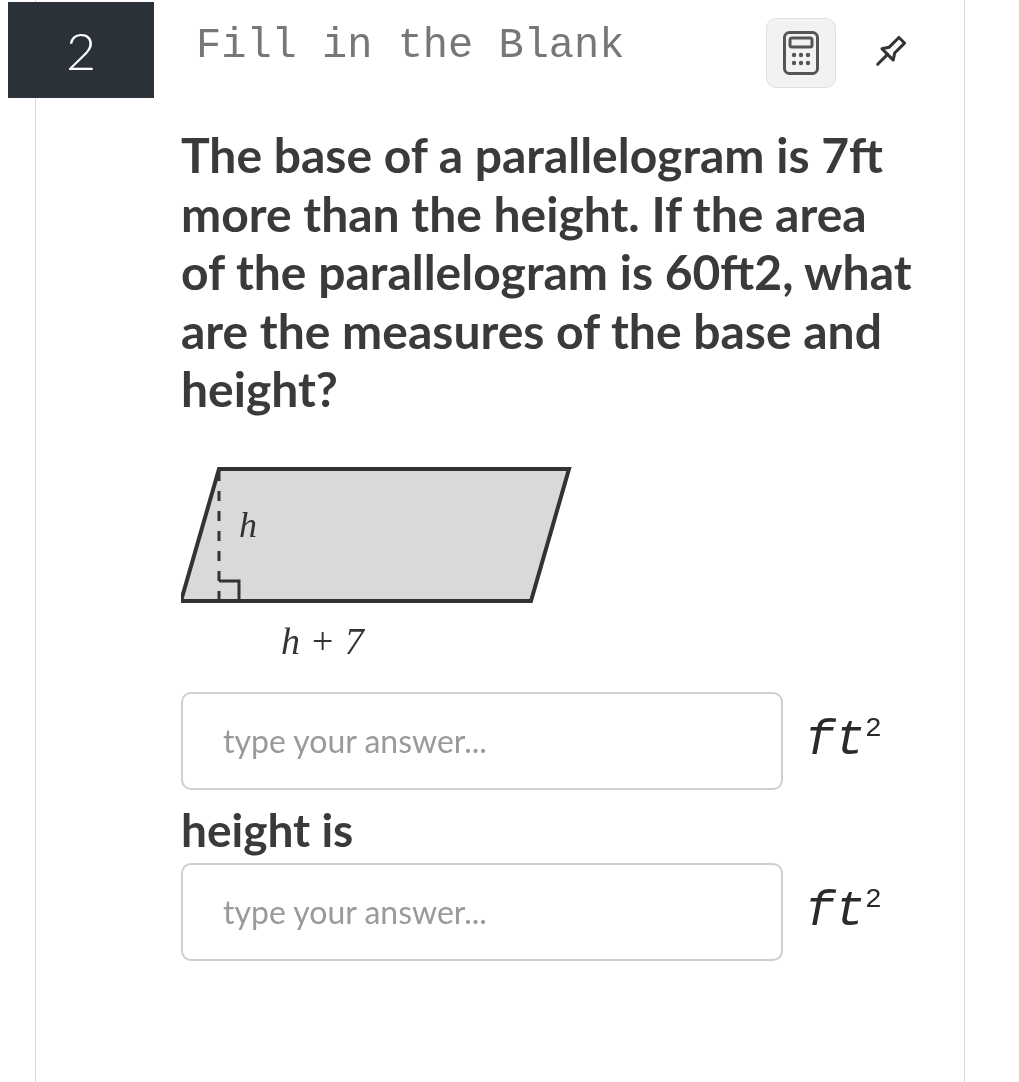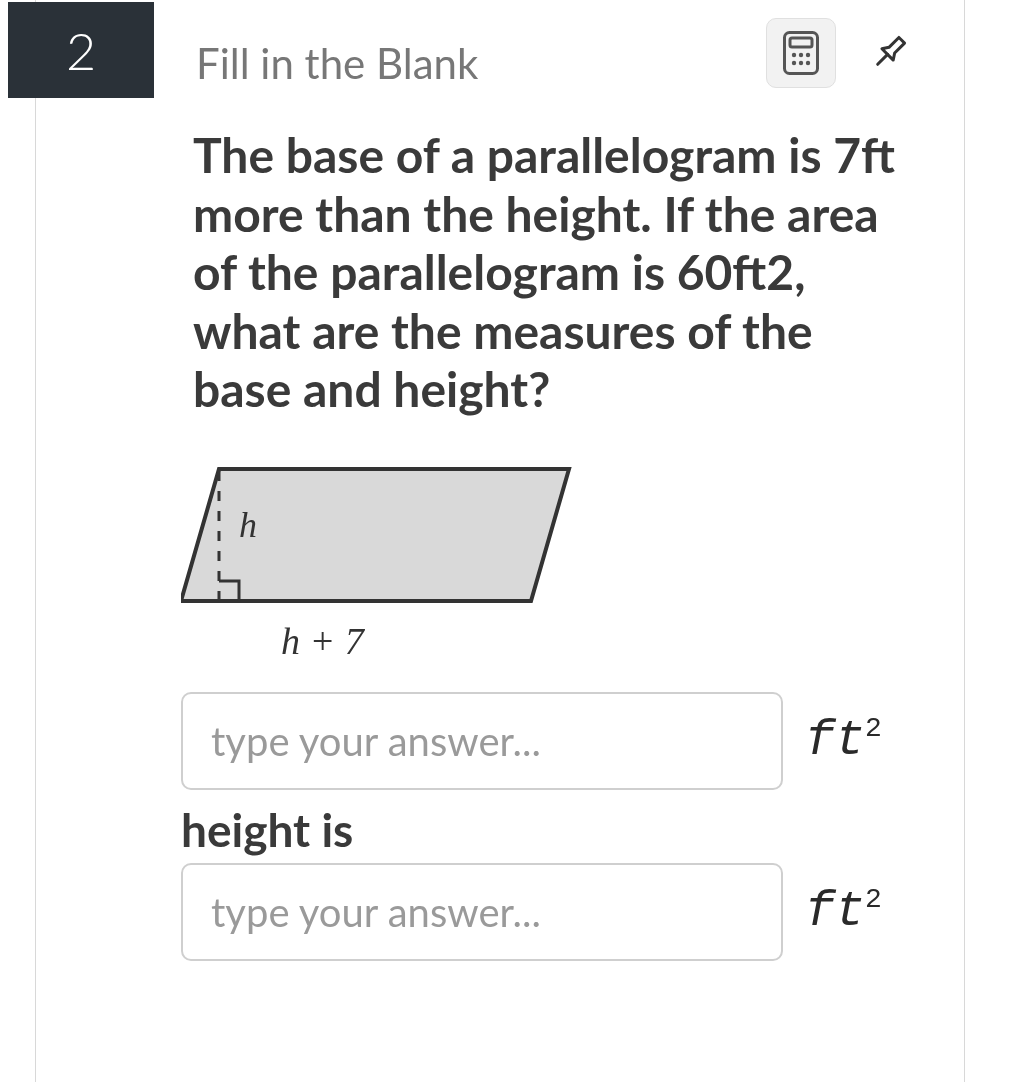--- a/index.html
+++ b/index.html
@@ -34,28 +34,29 @@
     background: #2a3138;
     color: #fff;
     font-size: 52px;
     font-weight: 300;
     display: flex;
     align-items: center;
     justify-content: center;
   }
   .header-meta {
     margin-left: 160px;
-    padding-top: 38px;
+    padding-top: 22px;
     display: flex;
     align-items: center;
     gap: 28px;
     color: #777;
     font-size: 42px;
     font-weight: 400;
     flex: 1;
+    font-family: Liberation Mono, monospace;
   }
   .header-icons {
     margin-right: 40px;
     padding-top: 18px;
     display: flex;
     align-items: center;
     gap: 18px;
   }
   .icon-btn {
     width: 70px;
@@ -70,21 +71,21 @@
     border: 1px solid #e0e0e0;
   }
   .content {
     padding: 20px 50px 0 145px;
   }
   .prompt {
     font-size: 48px;
     font-weight: 700;
     color: #3a3a3a;
     line-height: 1.22;
-    margin: 18px 0 40px 12px;
+    margin: 18px 0 40px 0;
   }
   .diagram-wrap {
     margin: 10px 0 20px 0;
   }
   .answers {
     margin-top: 18px;
   }
   .ans-label {
     font-size: 46px;
     font-weight: 700;
@@ -94,22 +95,22 @@
   .ans-row {
     display: flex;
     align-items: center;
     gap: 22px;
   }
   .ans-input {
     width: 602px;
     height: 98px;
     border: 2px solid #cfcfcf;
     border-radius: 10px;
-    font-size: 40px;
-    padding: 0 28px;
+    font-size: 32px;
+    padding: 0 40px;
     color: #333;
     font-family: inherit;
   }
   .ans-input::placeholder {
     color: #9a9a9a;
   }
   .unit {
     font-family: Liberation Mono, monospace;
     font-style: italic;
     font-size: 50px;

